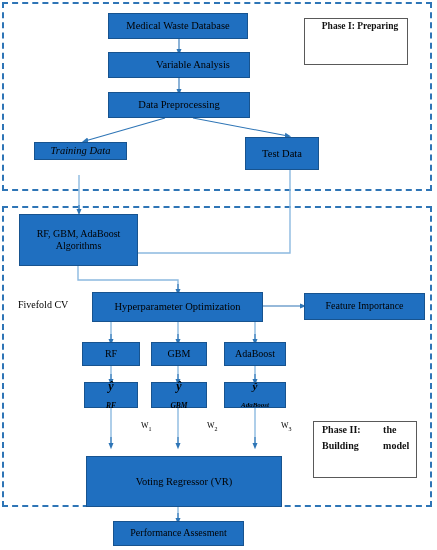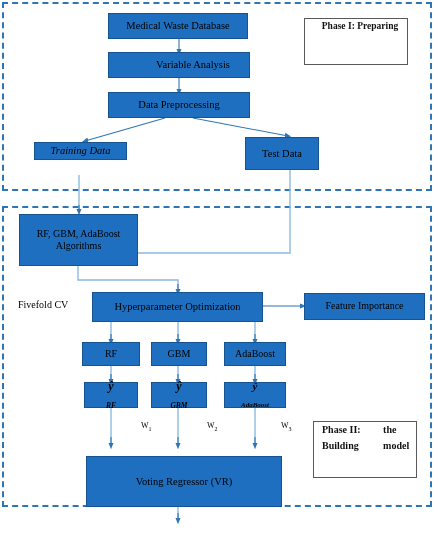--- a/index.html
+++ b/index.html
@@ -190,14 +190,17 @@
 
   <div class="label-box" style="left:313px;top:421px;width:104px;height:57px;font-size:10px;">
     <span>Phase II:  Building</span>
     <span>the model</span>
   </div>
 
   <div class="node" style="left:86px;top:456px;width:196px;height:51px;font-size:10.5px;text-align:right;">
     <span>Voting Regressor (VR)</span>
   </div>
 
+  <div class="node" style="left:113px;top:521px;width:131px;height:25px;font-size:10px;">
+    <span>Performance Assesment</span>
+  </div>
 
 </div>
 
 </body></html>

